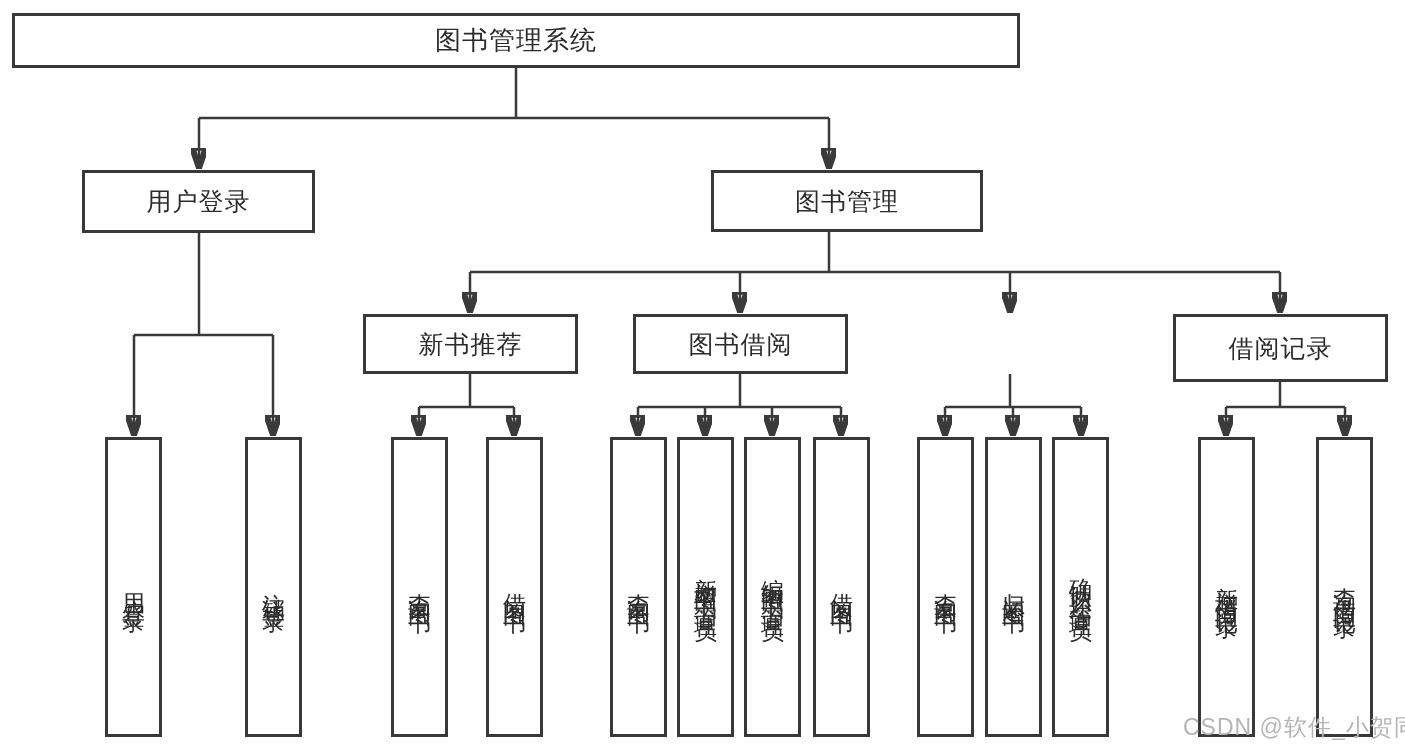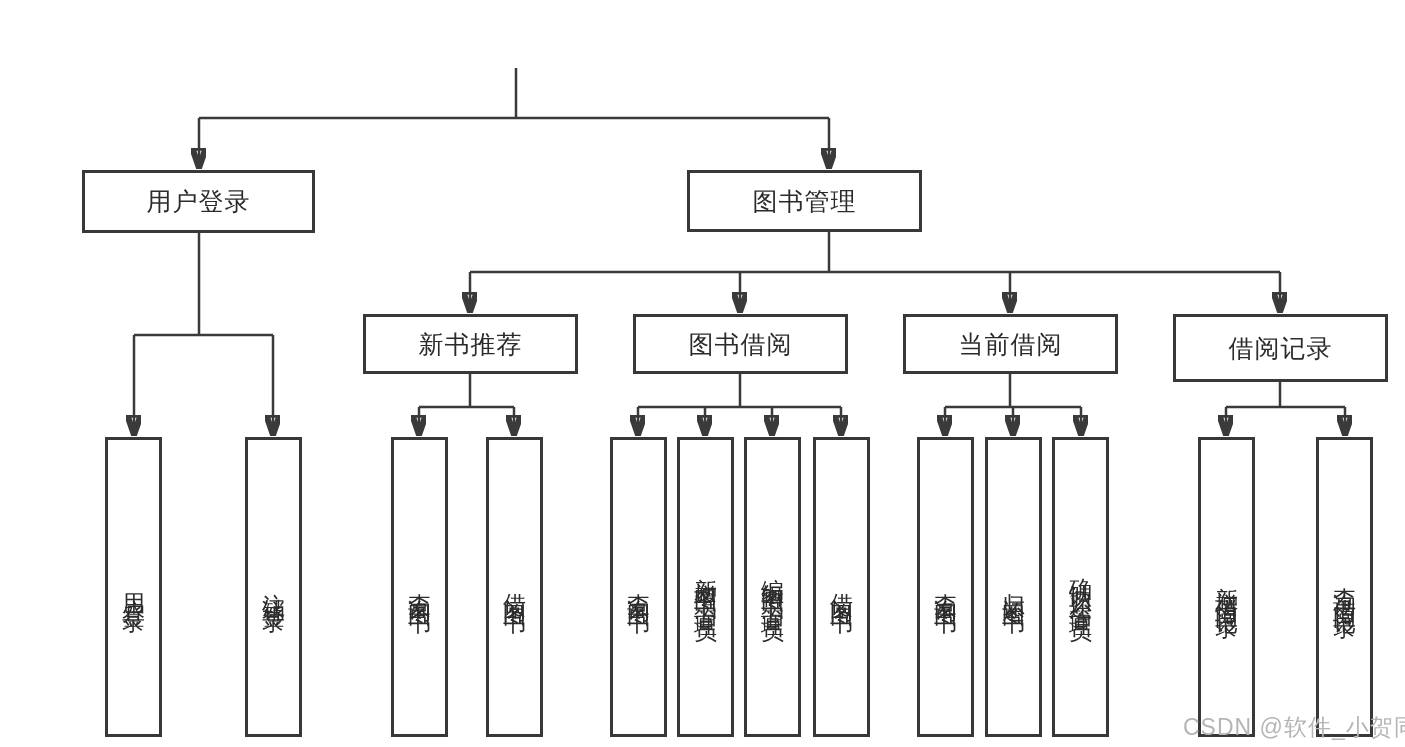--- a/index.html
+++ b/index.html
@@ -98,36 +98,36 @@
     <path d="M1010 374 V407 M945 407 H1081"></path>
     <path d="M945 407 V434" marker-end="url(#arr)"></path>
     <path d="M1013 407 V434" marker-end="url(#arr)"></path>
     <path d="M1081 407 V434" marker-end="url(#arr)"></path>
 
     <path d="M1280 374 V407 M1226 407 H1345"></path>
     <path d="M1226 407 V434" marker-end="url(#arr)"></path>
     <path d="M1345 407 V434" marker-end="url(#arr)"></path>
   </svg>
 
+  <div class="box root" style="left:12px; top:13px; width:1008px; height:55px;">
+    <span>图书管理系统</span>
+  </div>
 
   <div class="box branch" style="left:82px; top:170px; width:233px; height:63px;">
     <span>用户登录</span>
   </div>
-  <div class="box branch" style="left:687px; top:170px; width:235px; height:62px;">
+  <div class="box branch" style="left:711px; top:170px; width:272px; height:62px;">
     <span>图书管理</span>
   </div>
 
   <div class="box group" style="left:633px; top:314px; width:215px; height:60px;">
     <span>图书借阅</span>
   </div>
   <div class="box group" style="left:363px; top:314px; width:215px; height:60px;">
     <span>新书推荐</span>
-  </div>
-  <div class="box group" style="left:903px; top:314px; width:215px; height:60px;">
-    <span>当前借阅</span>
   </div>
   <div class="box group" style="left:1173px; top:314px; width:215px; height:68px;">
     <span>借阅记录</span>
   </div>
 
   <div class="box leaf" style="left:105px; top:437px; width:57px; height:300px;">
     <span>用户登录</span>
   </div>
   <div class="box leaf" style="left:245px; top:437px; width:57px; height:300px;">
     <span>注销登录</span>

